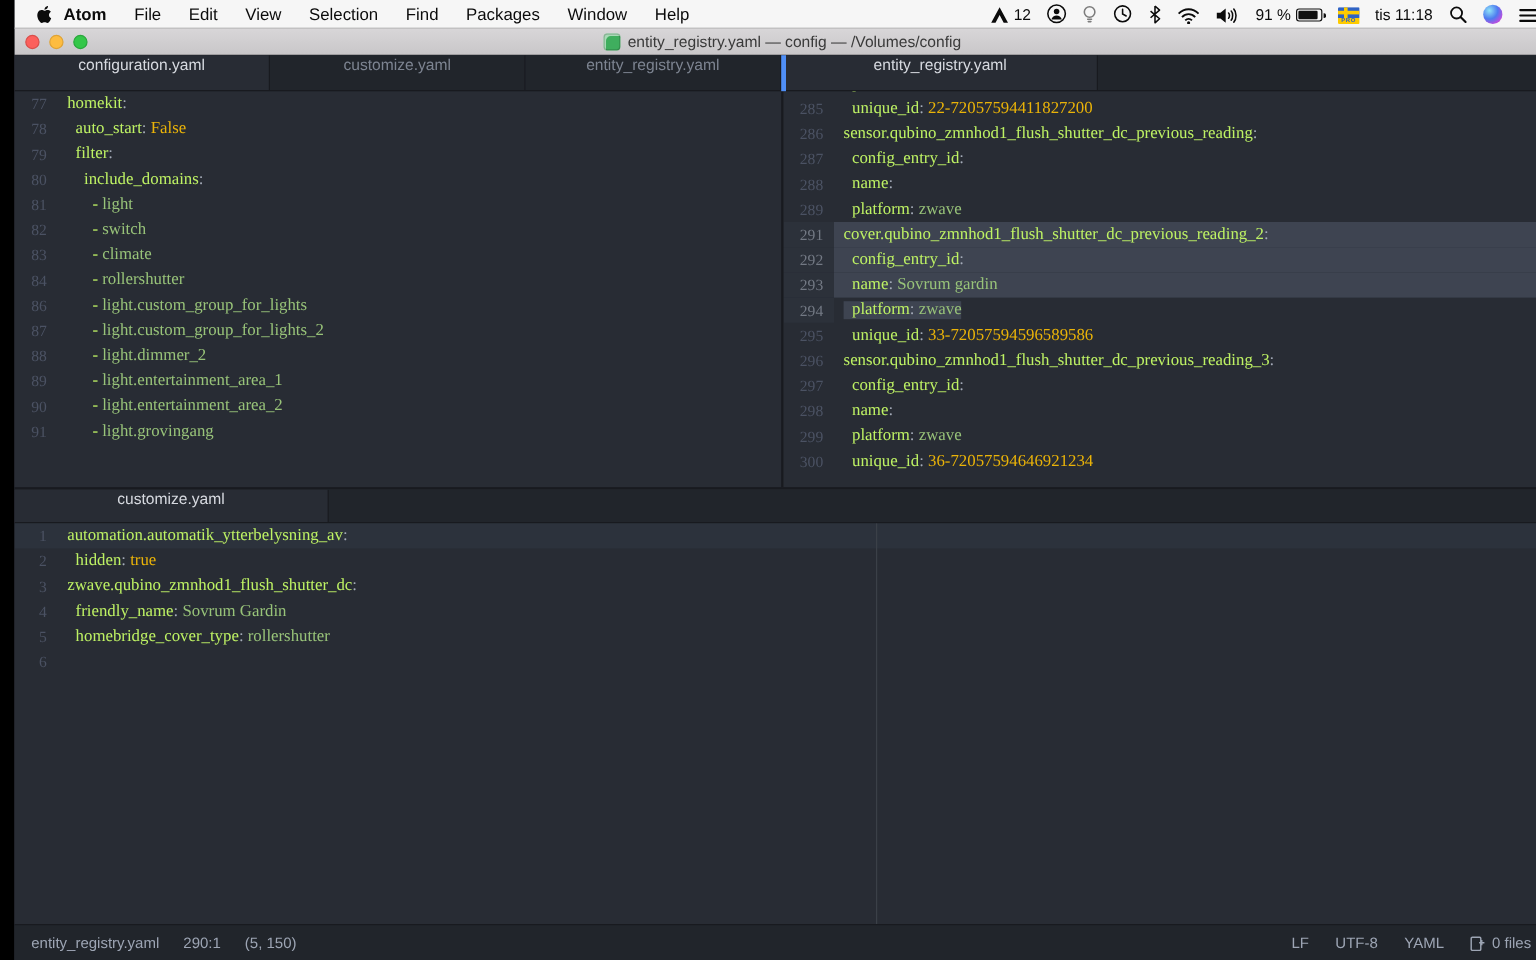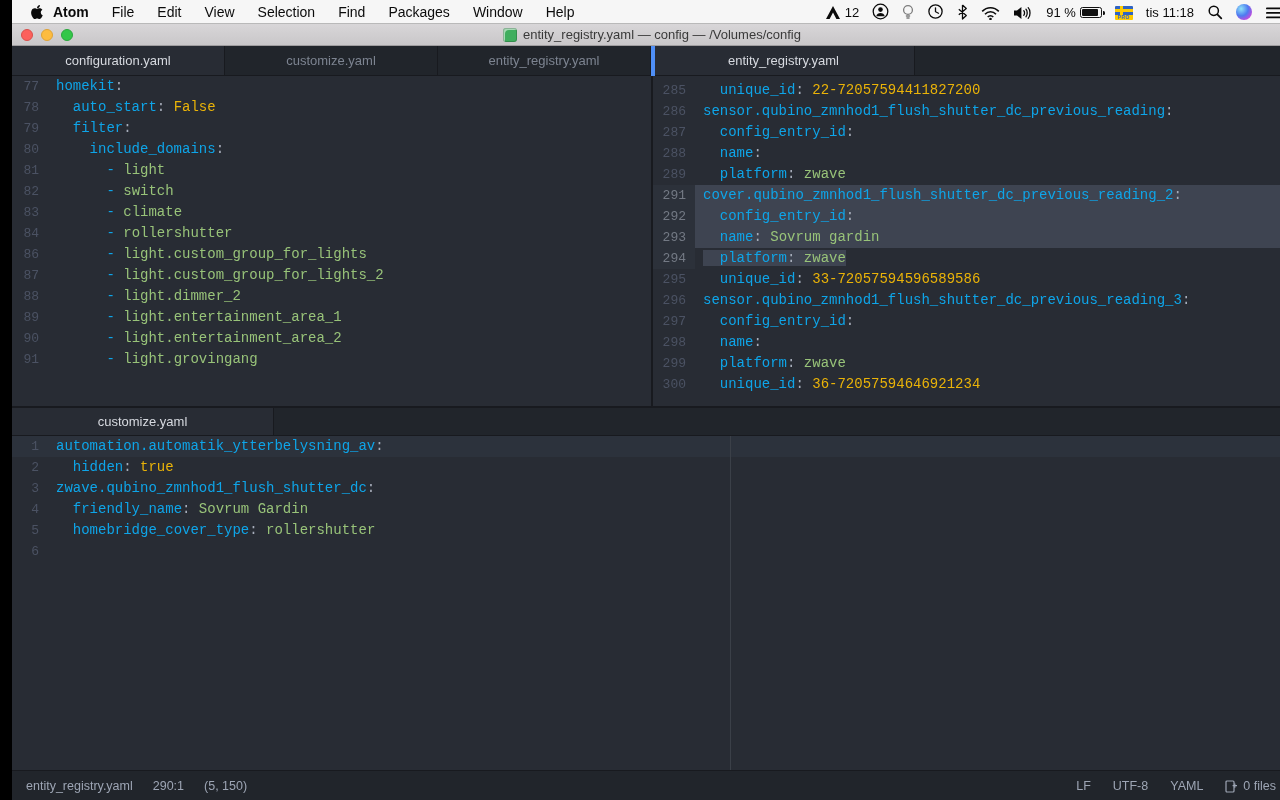--- a/index.html
+++ b/index.html
@@ -41,39 +41,39 @@
   #pane-top-left{left:0;top:0;width:639px;height:360px;}
   #pane-top-right{left:641px;top:0;width:639px;height:360px;}
   #pane-bottom{left:0;top:362px;width:1280px;height:362px;}
   #v-divider{position:absolute;left:639px;top:0;width:2px;height:360px;background:#181a1f;}
   #h-divider{position:absolute;left:0;top:360px;width:1280px;height:2px;background:#181a1f;}
   #blue-bar{position:absolute;left:639px;top:0;width:4px;height:30px;background:#4f8ff7;z-index:3;}
 
   .tabbar{display:flex;background:#21252b;border-bottom:1px solid #181a1f;box-sizing:border-box;}
   #pane-top-left .tabbar,#pane-top-right .tabbar{height:30px;}
   #pane-bottom .tabbar{height:28px;}
-  .tab{display:flex;align-items:center;justify-content:center;font-size:13px;color:#7d8491;background:#21252b;border-right:1px solid #181a1f;box-sizing:border-box;height:100%;}
+  .tab{display:flex;justify-content:center;font-size:13px;color:#7d8491;background:#21252b;border-right:1px solid #181a1f;box-sizing:border-box;height:100%;}
   .tab.active{background:#282c34;color:#d7dae0;}
   #pane-top-left .tab{width:213px;}
   #pane-top-right .tab,#pane-bottom .tab{width:262px;}
 
   .editor{position:relative;overflow:hidden;}
   #pane-top-left .editor,#pane-top-right .editor{height:330px;}
   #pane-bottom .editor{height:334px;}
   #pane-top-right .lines{margin-top:-17px;}
-  .row{display:flex;height:21px;line-height:21px;font-family:Liberation Mono, monospace;font-size:14px;}
+  .row{display:flex;height:21px;line-height:21px;font-family:Liberation Serif, serif;font-size:14px;}
   .row.cur{background:#2c323c;}
   .gut{flex:none;width:36px;padding-right:9px;box-sizing:border-box;text-align:right;color:#4b5263;font-size:13px;}
   #pane-top-right .gut{width:42px;}
   .gut.ghl{background:#2c313a;color:#737984;}
   .row.cur .gut{background:transparent;}
   .code{flex:1;white-space:pre;padding-left:8px;color:#abb2bf;}
   .code.sel{background:#3e4451;}
   .seltxt{background:#3e4451;}
-  .t-k{color:#0ea5e9;}
+  .t-k{color:#bef264;}
   .t-p{color:#a6adba;}
   .t-s{color:#98c379;}
   .t-n{color:#eab308;}
   .t-d{color:#abb2bf;}
   #wrap-guide{position:absolute;left:718px;top:0;bottom:0;width:1px;background:#3b4048;z-index:2;}
 
   
   #statusbar{position:absolute;left:0;top:724px;width:1280px;height:30px;background:#21252b;border-top:1px solid #181a1f;box-sizing:border-box;display:flex;align-items:center;font-size:12.5px;color:#9da5b4;}
   #statusbar .left{display:flex;gap:20px;padding-left:14px;align-items:center;}
   #statusbar .right{margin-left:auto;display:flex;gap:22px;padding-right:16px;align-items:center;}

